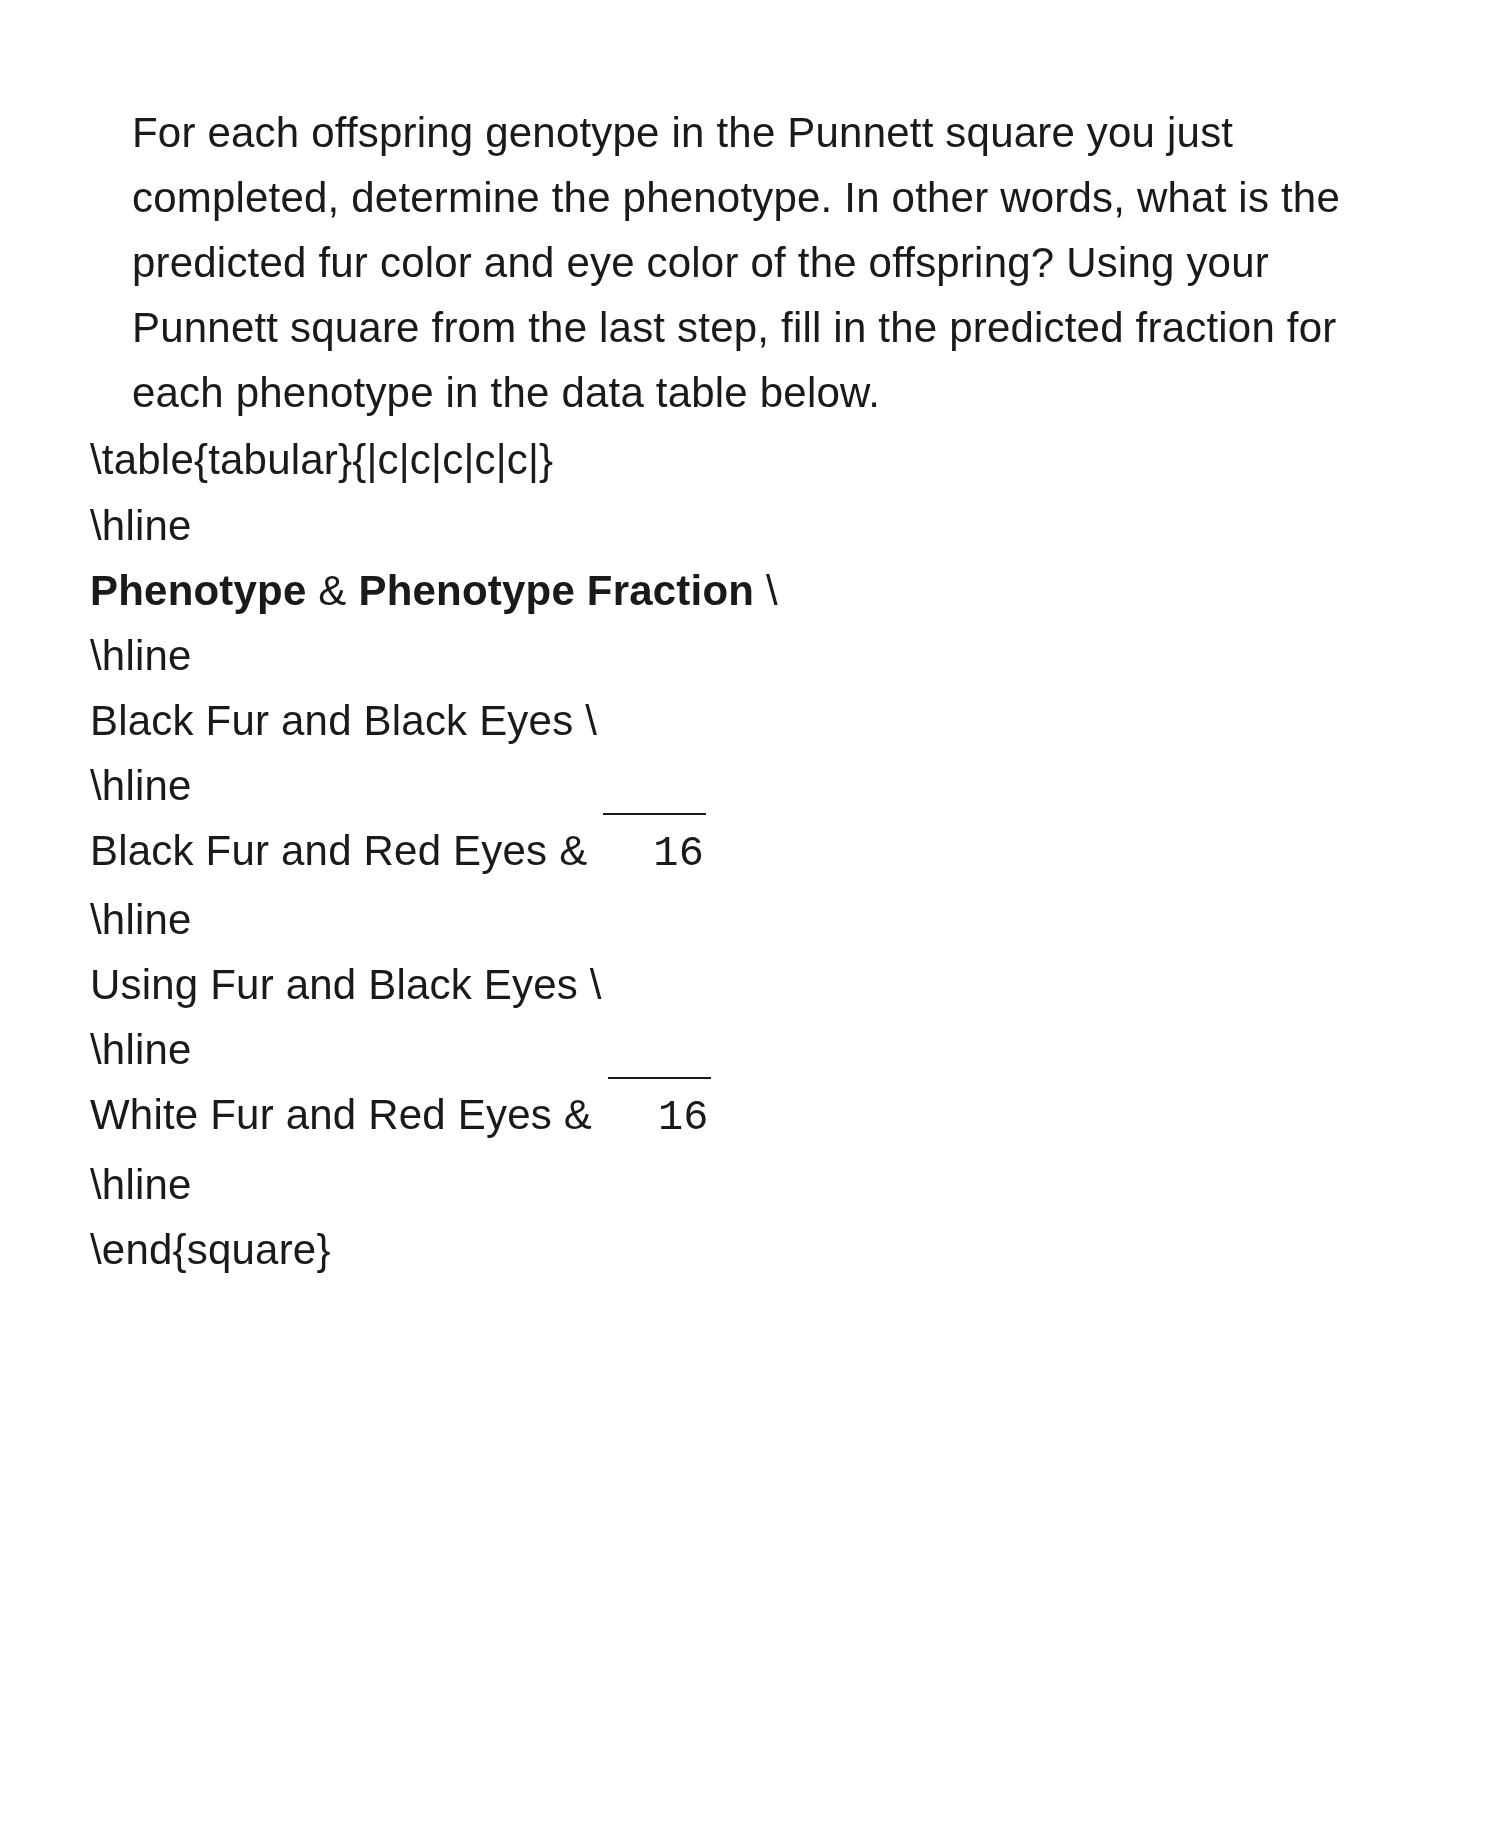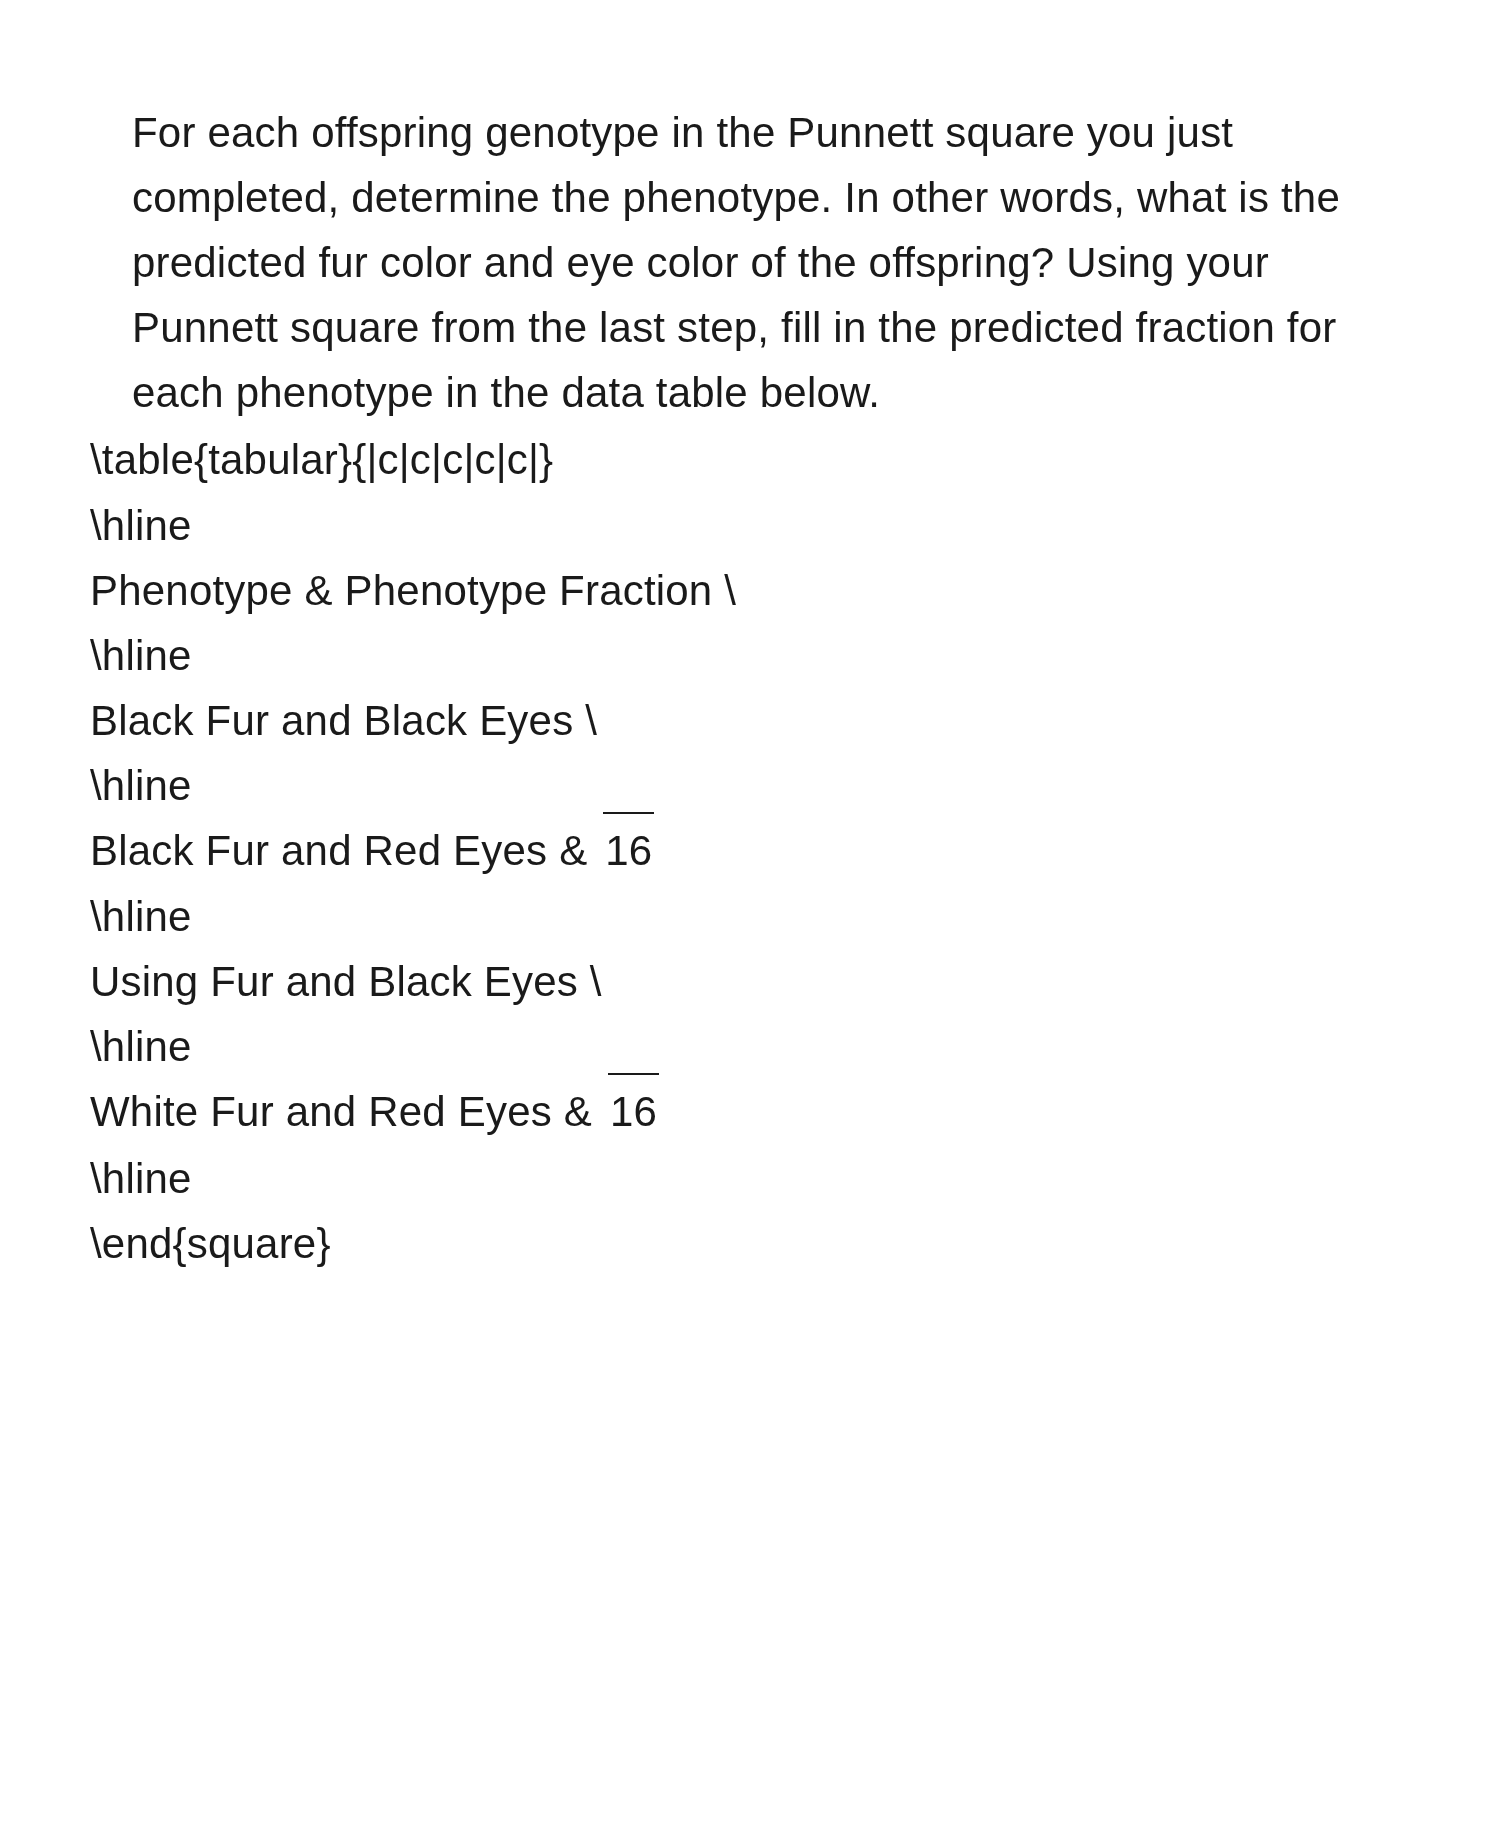--- a/index.html
+++ b/index.html
@@ -18,39 +18,40 @@
       letter-spacing: 0.2px;
     }
     .paragraph {
       margin-bottom: 2px;
       margin-left: 42px;
     }
     .code-line {
       font-family: -apple-system, BlinkMacSystemFont, "Segoe UI", Helvetica, Arial, sans-serif;
     }
     .bold {
-      font-weight: 400;
+      font-weight: 700;
     }
     .frac-denom {
       display: inline-block;
       position: relative;
       margin-left: 6px;
       font-family: "Times New Roman", Georgia, serif;
     }
     .frac-denom::before {
       content: "";
       position: absolute;
       top: -6px;
       left: -2px;
       right: -2px;
       height: 2px;
       background: #1a1a1a;
     }
     .math-num {
-      font-family: Liberation Sans, sans-serif;
+      font-family: Liberation Mono, monospace;
+      margin-left: 48px;
     }
   </style>
 </head>
 <body>
 
 <div class="paragraph">For each offspring genotype in the Punnett square you just completed, determine the phenotype. In other words, what is the predicted fur color and eye color of the offspring? Using your Punnett square from the last step, fill in the predicted fraction for each phenotype in the data table below.</div>
 
 <div class="code-line">\table{tabular}{|c|c|c|c|c|}</div>
 
 <div class="code-line">\hline</div>

